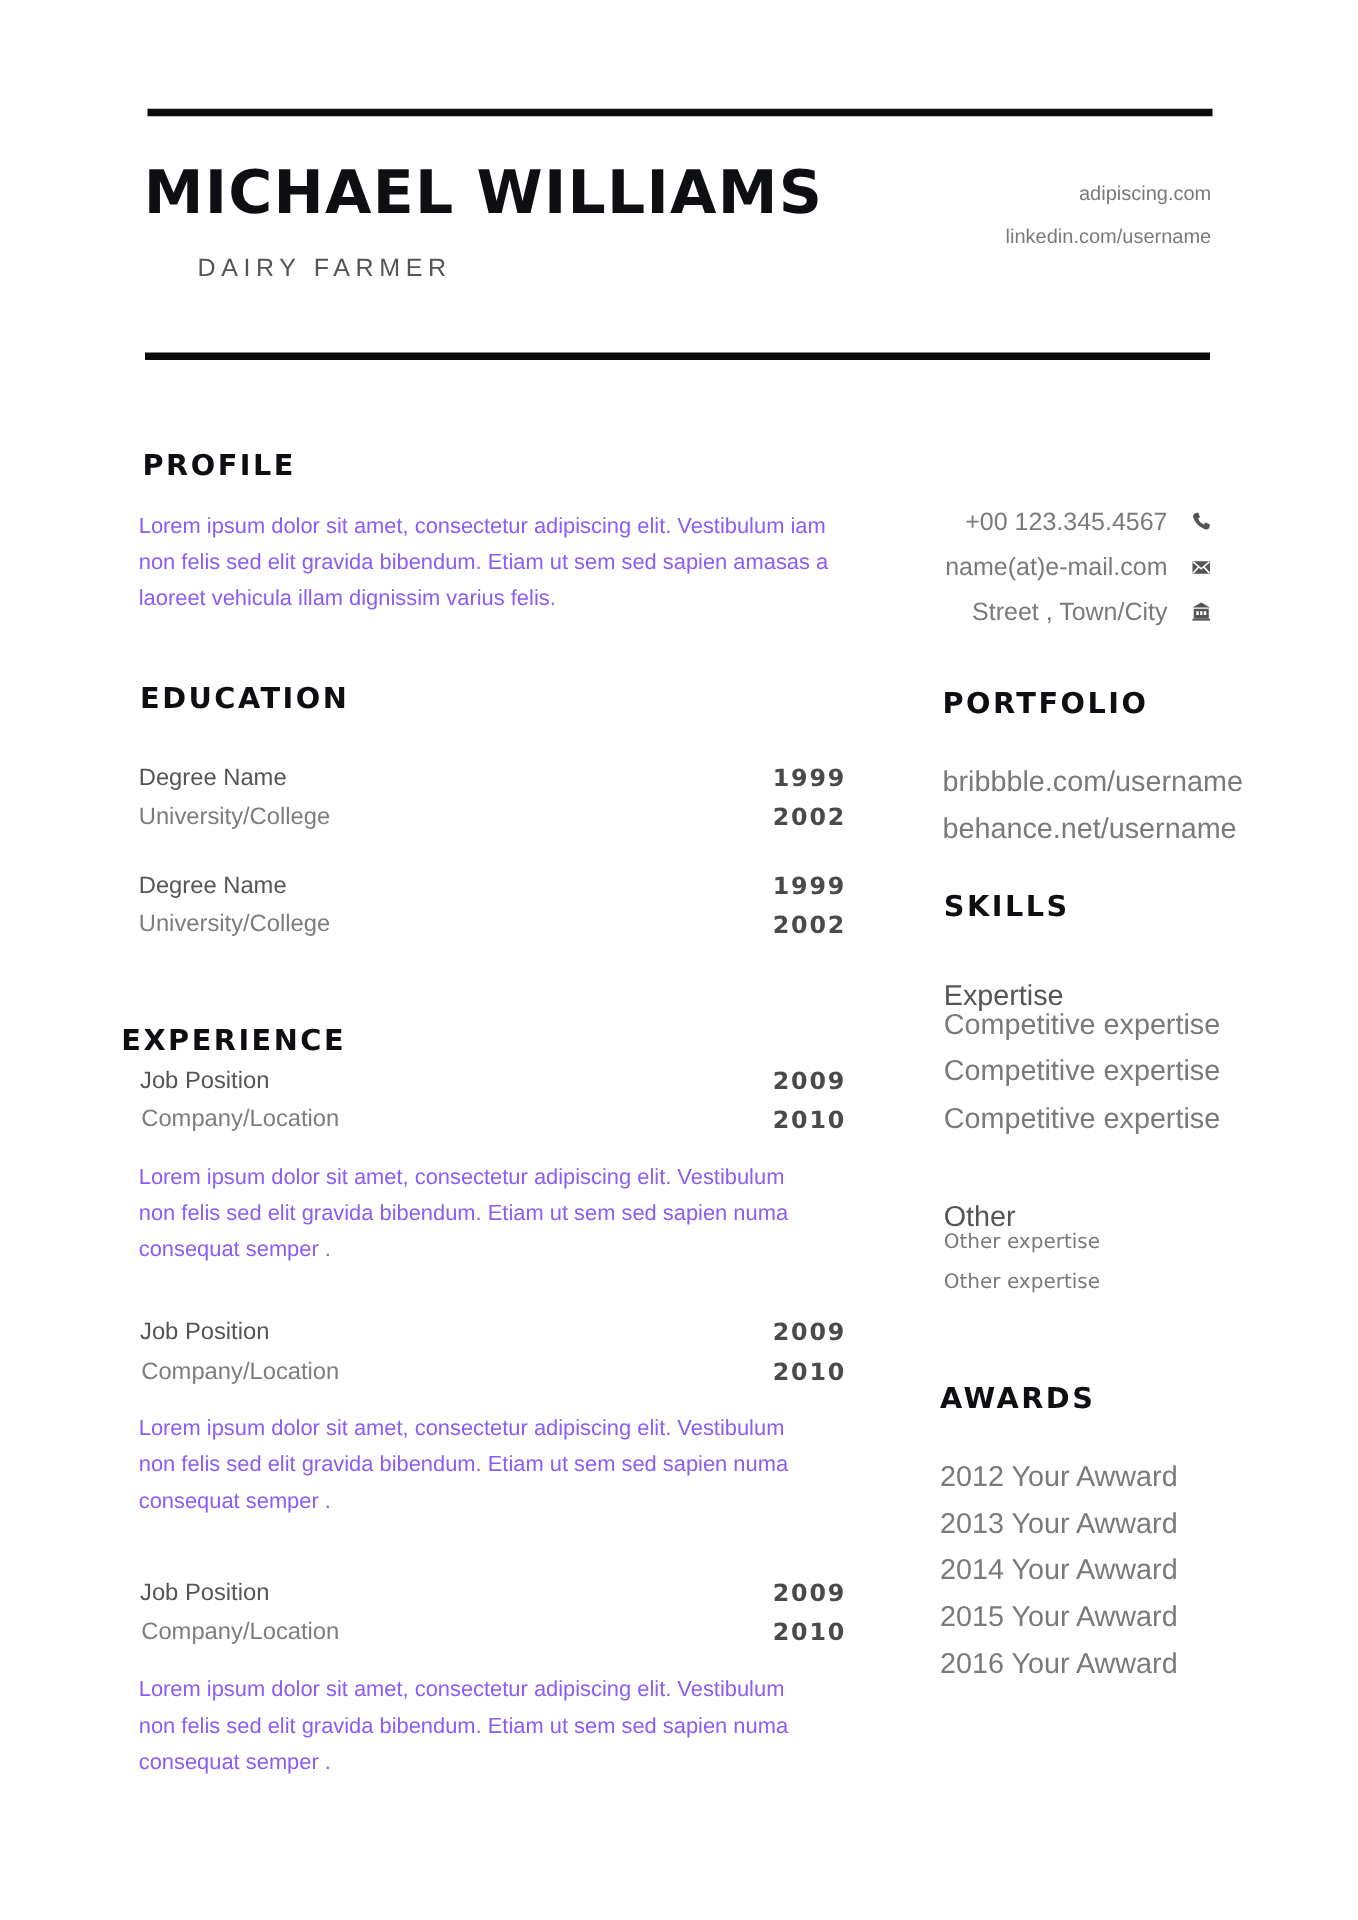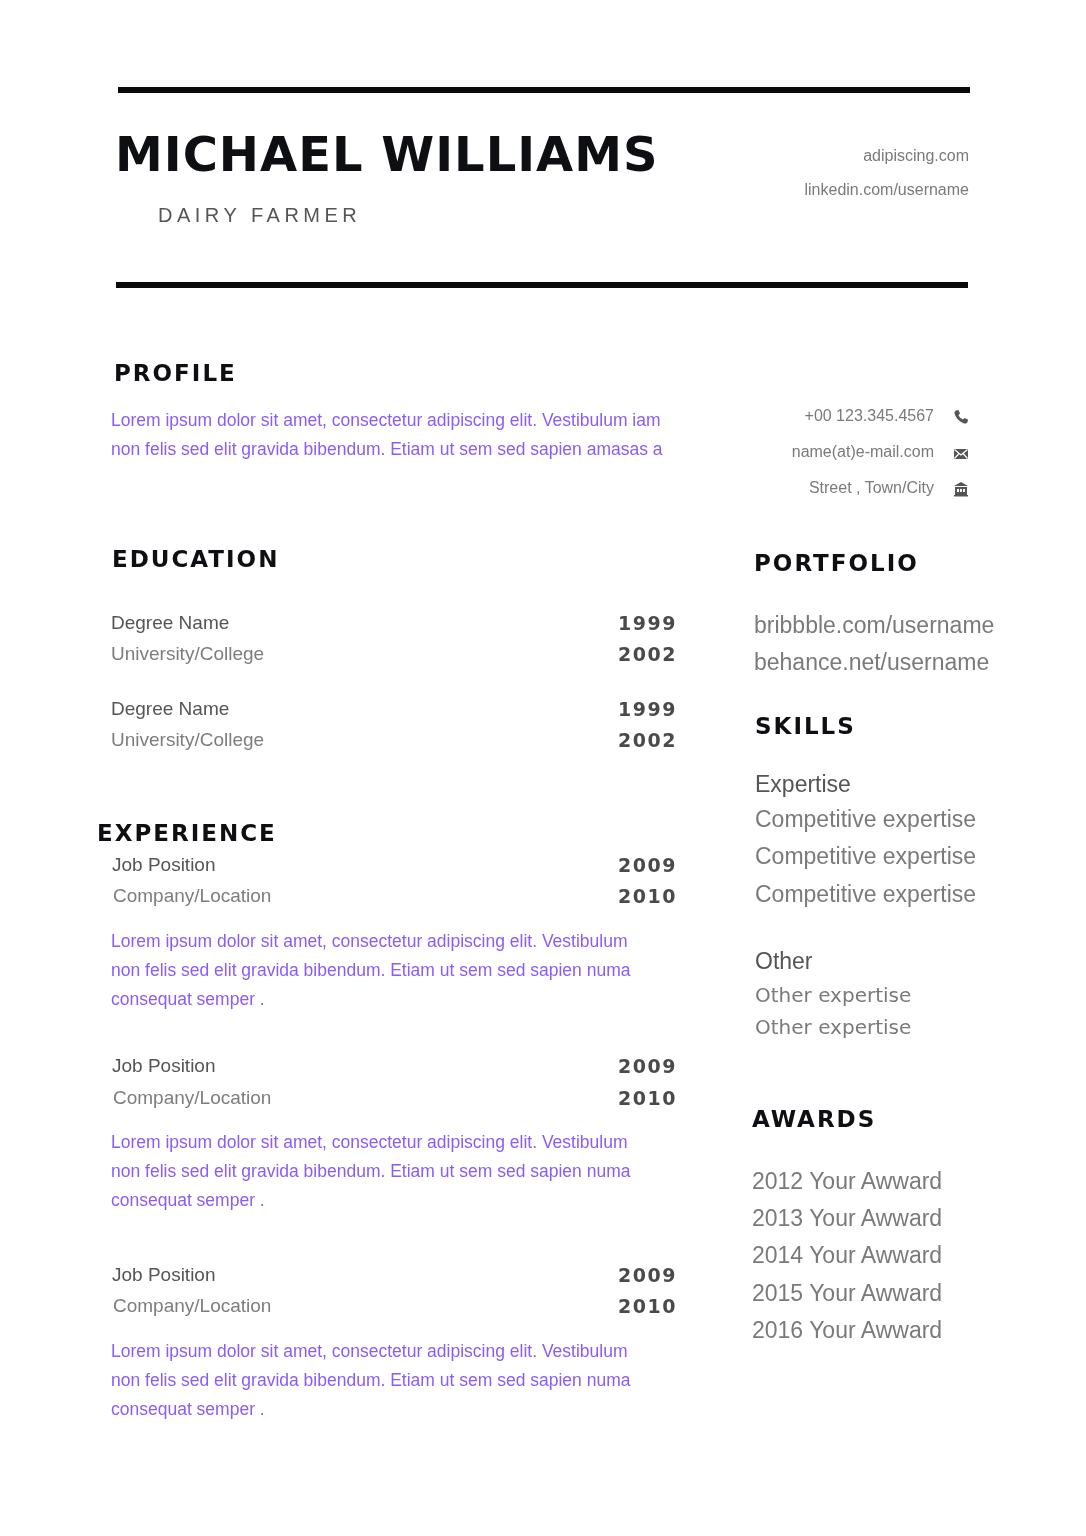--- a/index.html
+++ b/index.html
@@ -7,40 +7,41 @@
   .abs { position:absolute; }
   .rule { position:absolute; background:#0a0a0a; height:6px; }
   .name { left:115px; top:126px; font-family:"DejaVu Sans", sans-serif; font-weight:bold; font-size:48px; letter-spacing:1px; color:#0d0f12; white-space:nowrap; }
   .title { left:122px; top:204px; font-family:Liberation Sans, sans-serif; font-size:20px; letter-spacing:4.5px; color:#555; white-space:nowrap;margin-left:36px; }
   .hlink { right:117px; font-size:16px; color:#7a7a7a; white-space:nowrap; text-align:right; }
   .h2 { font-family:"DejaVu Sans", sans-serif; font-weight:bold; font-size:23px; letter-spacing:2px; color:#0d0f12; white-space:nowrap; }
   .para { font-size:17.5px; line-height:28.8px; color:#8b5cf6; white-space:nowrap; }
   .row-l { font-size:19px; color:#555; white-space:nowrap; }
   .row-l.sub { color:#7d7d7d; }
   .yr { font-family:"DejaVu Sans", sans-serif; font-weight:bold; font-size:19px; color:#4a4a4a; letter-spacing:1.5px; right:409px; text-align:right; white-space:nowrap; }
-  .contact { right:152px; font-size:16px; color:#7a7a7a; white-space:nowrap; text-align:right; }
+  .contact { right:152px; font-size:20px; color:#7a7a7a; white-space:nowrap; text-align:right; }
   .cicon { left:953px; width:16px; height:16px; }
   .side { font-size:23px; color:#7a7a7a; white-space:nowrap; }
-  .side.dark { color:#555; }
-  .side.small { font-family:"DejaVu Sans", sans-serif; font-size:20px; }
+  .side.dark { color:#555;margin-top:12px; }
+  .side.small { font-family:"DejaVu Sans", sans-serif; font-size:16px; }
 </style>
 </head>
 <body>
 
 <div class="rule" style="left:118px; top:87px; width:852px;"></div>
 <div class="abs name">MICHAEL WILLIAMS</div>
 <div class="abs title">DAIRY FARMER</div>
 <div class="abs hlink" style="top:147px;">adipiscing.com</div>
 <div class="abs hlink" style="top:181px;">linkedin.com/username</div>
 <div class="rule" style="left:116px; top:282px; width:852px;"></div>
 
 <div class="abs h2" style="left:114px; top:360px;">PROFILE</div>
 <div class="abs para" style="left:111px; top:406px;">
   <div>Lorem ipsum dolor sit amet, consectetur adipiscing elit. Vestibulum iam</div>
   <div>non felis sed elit gravida bibendum. Etiam ut sem sed sapien amasas a</div>
+  <div>laoreet vehicula illam dignissim varius felis.</div>
 </div>
 
 <div class="abs contact" style="top:407px;">+00 123.345.4567</div>
 <svg class="abs cicon" style="top:409px;" viewBox="0 0 16 16">
     <path d="M3 1.5 L5.5 1 L7 4.5 L5.5 6 C6.3 8 8 9.7 10 10.5 L11.5 9 L15 10.5 L14.5 13 C14 14.5 12 15 10 14 C6 12 4 10 2 6 C1 4 1.5 2 3 1.5 Z" fill="#555"></path>
   </svg>
 <div class="abs contact" style="top:443px;">name(at)e-mail.com</div>
 <svg class="abs cicon" style="top:446px;" viewBox="0 0 16 16">
     <rect x="1" y="3" width="14" height="10" fill="#555"></rect>
     <path d="M1.5 3.5 L8 9 L14.5 3.5 M1.5 12.5 L6 7.5 M14.5 12.5 L10 7.5" stroke="#fff" stroke-width="1.2" fill="none"></path>

